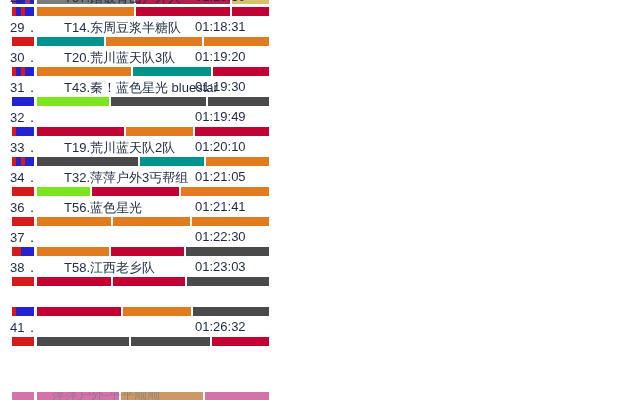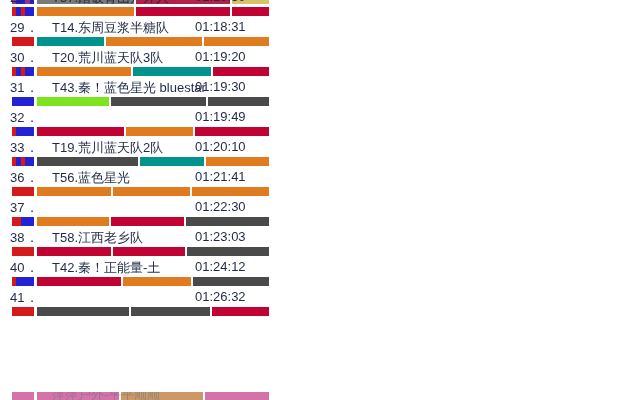--- a/index.html
+++ b/index.html
@@ -23,21 +23,21 @@
     white-space:nowrap;
   }
   .rank{
     position:absolute;left:10px;top:0;
     width:34px;text-align:left;
     font-size:13px;color:#1f2a44;font-weight:400;
     letter-spacing:0px;
   }
   .rank .dot{margin-left:1px;}
   .team{
-    position:absolute;left:52px;top:0;
+    position:absolute;left:64px;top:0;
     font-size:13px;color:#1f2a44;
   }
   .time{
     position:absolute;left:195px;top:0;
     font-size:13px;color:#1f2a44;
   }
 
   .bar-line{
     position:absolute;left:0;top:18px;height:9px;width:640px;
   }
@@ -210,20 +210,41 @@
           </div>
           <div class="segments">
             <div class="seg" style="background: rgb(74, 74, 74); width: 102px;"></div>
             <div class="seg" style="background: rgb(0, 147, 142); width: 64px;"></div>
             <div class="seg" style="background: rgb(224, 123, 31); width: 64px;"></div>
           </div>
         </div>
       </div>
       <div class="row">
         <div class="row-text">
+          <span class="rank">34<span class="dot">．</span></span>
+          <span class="team">T32.萍萍户外3丐帮组</span>
+          <span class="time">01:21:05</span>
+        </div>
+        <div class="bar-line">
+          <div class="stripes">
+            <i style="background: rgb(212, 26, 26);"></i>
+            <i style="background: rgb(212, 26, 26);"></i>
+            <i style="background: rgb(212, 26, 26);"></i>
+            <i style="background: rgb(212, 26, 26);"></i>
+            <i style="background: rgb(212, 26, 26);"></i>
+          </div>
+          <div class="segments">
+            <div class="seg" style="background: rgb(124, 229, 32); width: 53px;"></div>
+            <div class="seg" style="background: rgb(193, 3, 52); width: 87px;"></div>
+            <div class="seg" style="background: rgb(224, 123, 31); width: 88px;"></div>
+          </div>
+        </div>
+      </div>
+      <div class="row">
+        <div class="row-text">
           <span class="rank">36<span class="dot">．</span></span>
           <span class="team">T56.蓝色星光</span>
           <span class="time">01:21:41</span>
         </div>
         <div class="bar-line">
           <div class="stripes">
             <i style="background: rgb(212, 26, 26);"></i>
             <i style="background: rgb(212, 26, 26);"></i>
             <i style="background: rgb(212, 26, 26);"></i>
             <i style="background: rgb(212, 26, 26);"></i>
@@ -271,25 +292,20 @@
             <i style="background: rgb(212, 26, 26);"></i>
           </div>
           <div class="segments">
             <div class="seg" style="background: rgb(193, 3, 52); width: 74px;"></div>
             <div class="seg" style="background: rgb(193, 3, 52); width: 72px;"></div>
             <div class="seg" style="background: rgb(74, 74, 74); width: 82px;"></div>
           </div>
         </div>
       </div>
       <div class="row">
-        <div class="row-text">
-          <span class="rank">40<span class="dot">．</span></span>
-          <span class="team">T42.秦！正能量-土</span>
-          <span class="time">01:24:12</span>
-        </div>
         <div class="bar-line">
           <div class="stripes">
             <i style="background: rgb(212, 26, 26);"></i>
             <i style="background: rgb(35, 35, 212);"></i>
             <i style="background: rgb(35, 35, 212);"></i>
             <i style="background: rgb(35, 35, 212);"></i>
             <i style="background: rgb(35, 35, 212);"></i>
           </div>
           <div class="segments">
             <div class="seg" style="background: rgb(193, 3, 52); width: 85px;"></div>

